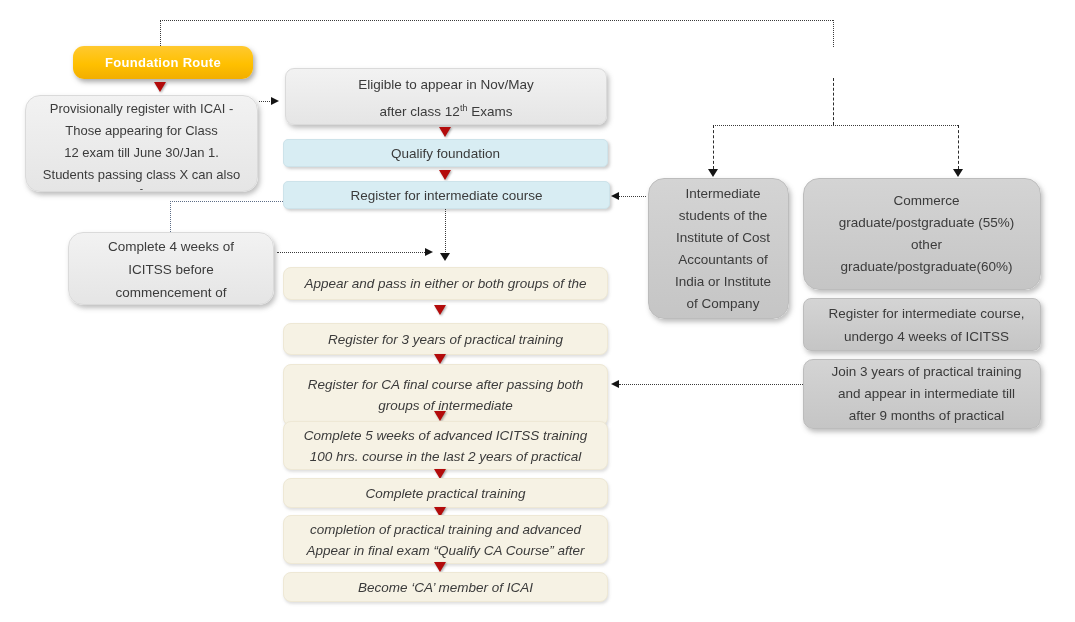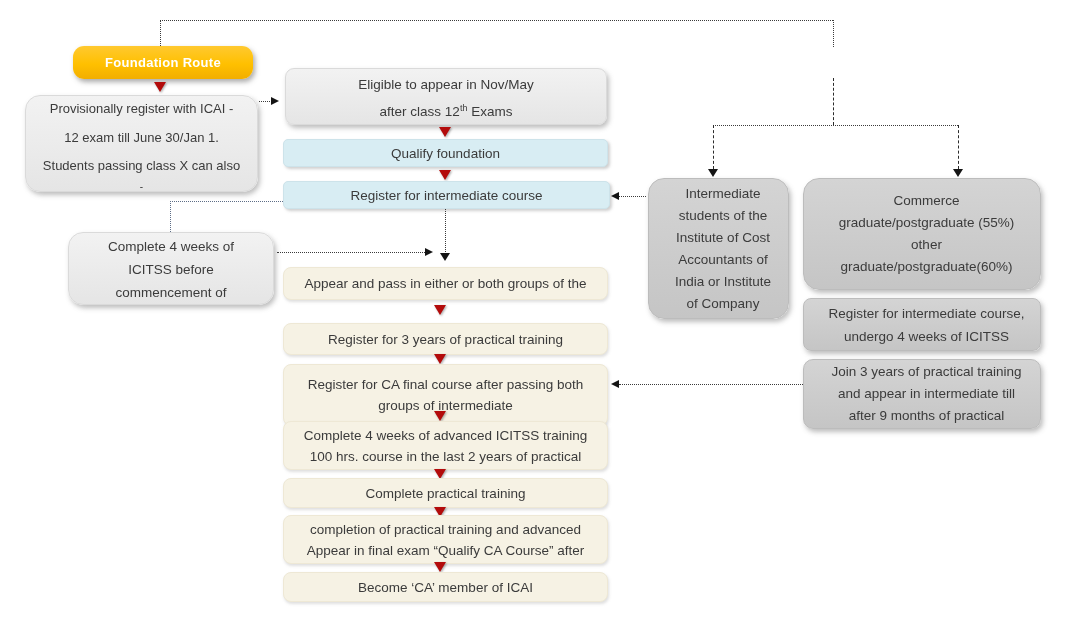--- a/index.html
+++ b/index.html
@@ -31,20 +31,21 @@
     box-shadow:2px 3px 5px rgba(110,110,110,.45);
     padding-left:15px;
   }
   .blue{
     background:#d8edf3;border:1px solid #cde3ea;border-radius:5px;
     box-shadow:2px 2px 3px rgba(120,120,120,.35);
   }
   .cream{
     background:#f6f2e4;border:1px solid #eee8d5;border-radius:8px;
     box-shadow:1px 2px 3px rgba(150,150,150,.3);
+    font-style:italic;
   }
   .dot-h{position:absolute;height:0;border-top:1px dotted #3a3a3a;}
   .dot-v{position:absolute;width:0;border-left:1px dotted #3a3a3a;}
   .dash-v{position:absolute;width:0;border-left:1px dashed #2b2b2b;}
   .blue-dot{border-color:#5d6d86;}
   .tri{position:absolute;width:0;height:0;}
   .tri-red{
     border-left:6px solid transparent;border-right:6px solid transparent;
     border-top:10px solid #b30b0b;filter:drop-shadow(1px 1px 1px rgba(0,0,0,.35));
   }
@@ -72,20 +73,21 @@
   <div class="dot-h" style="left:160px;top:20px;width:673px"></div>
   <div class="dot-v" style="left:833px;top:20px;height:27px"></div>
 
   <div class="box orange" style="left:73px;top:46px;width:180px;height:33px">
     <span class="ln">Foundation Route</span>
   </div>
   <div class="tri tri-red" style="left:154px;top:82px"></div>
 
   <div class="box lightgray" style="left:25px;top:95px;width:233px;height:97px;font-size:13px;line-height:22px">
     <span class="ln">Provisionally register with ICAI -</span>
+    <span class="ln">Those appearing for Class</span>
     <span class="ln">12 exam till June 30/Jan 1.</span>
     <span class="ln">Students passing class X can also</span>
     <span class="ln dash-mark">-</span>
   </div>
 
   <div class="dot-h" style="left:259px;top:101px;width:13px"></div>
   <div class="tri tri-right-blk" style="left:271px;top:97px"></div>
 
   <div class="box lightgray" style="left:285px;top:68px;width:322px;height:57px;border-radius:9px;line-height:27px">
     <span class="ln">Eligible to appear in Nov/May</span>
@@ -127,21 +129,21 @@
   </div>
   <div class="tri tri-red" style="left:434px;top:354px"></div>
 
   <div class="box cream" style="left:283px;top:364px;width:325px;height:62px">
     <span class="ln">Register for CA final course after passing both</span>
     <span class="ln">groups of intermediate</span>
   </div>
   <div class="tri tri-red" style="left:434px;top:411px"></div>
 
   <div class="box cream" style="left:283px;top:421px;width:325px;height:49px">
-    <span class="ln">Complete 4 weeks of advanced ICITSS training</span>
+    <span class="ln">Complete 5 weeks of advanced ICITSS training</span>
     <span class="ln">100 hrs. course in the last 2 years of practical</span>
   </div>
   <div class="tri tri-red" style="left:434px;top:469px"></div>
 
   <div class="box cream" style="left:283px;top:478px;width:325px;height:30px">
     <span class="ln">Complete practical training</span>
   </div>
   <div class="tri tri-red" style="left:434px;top:507px"></div>
 
   <div class="box cream" style="left:283px;top:515px;width:325px;height:49px">

